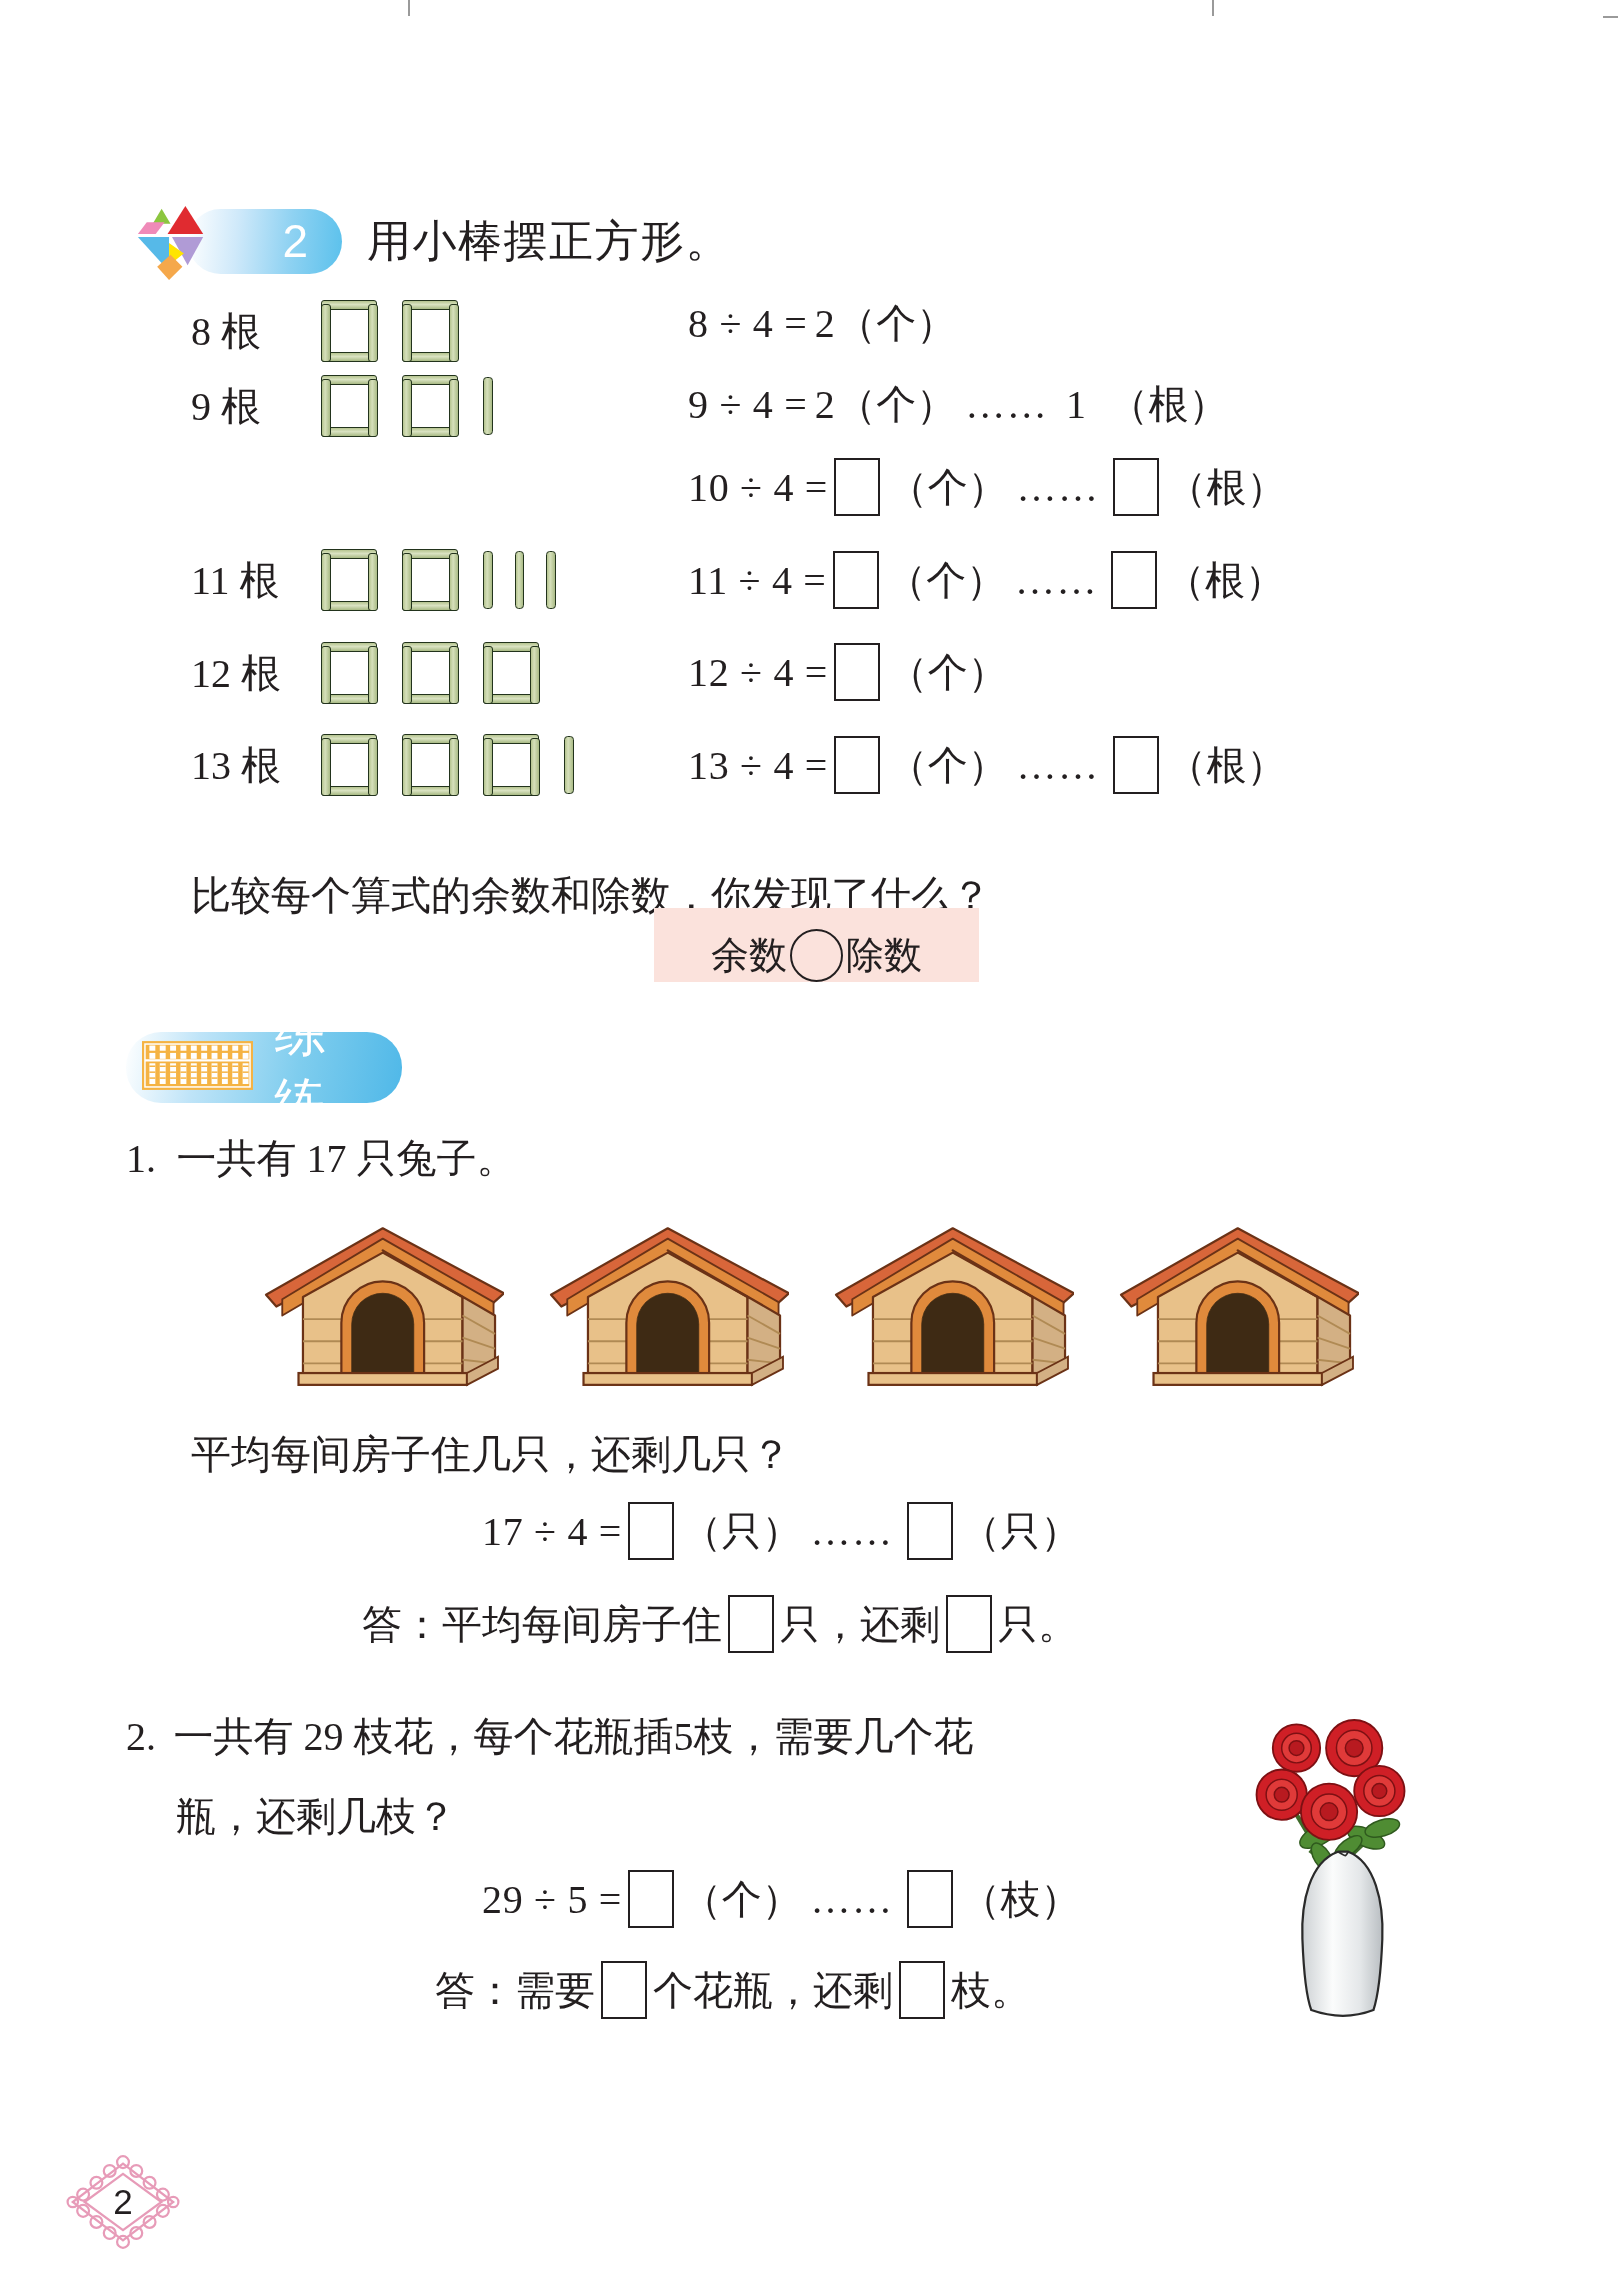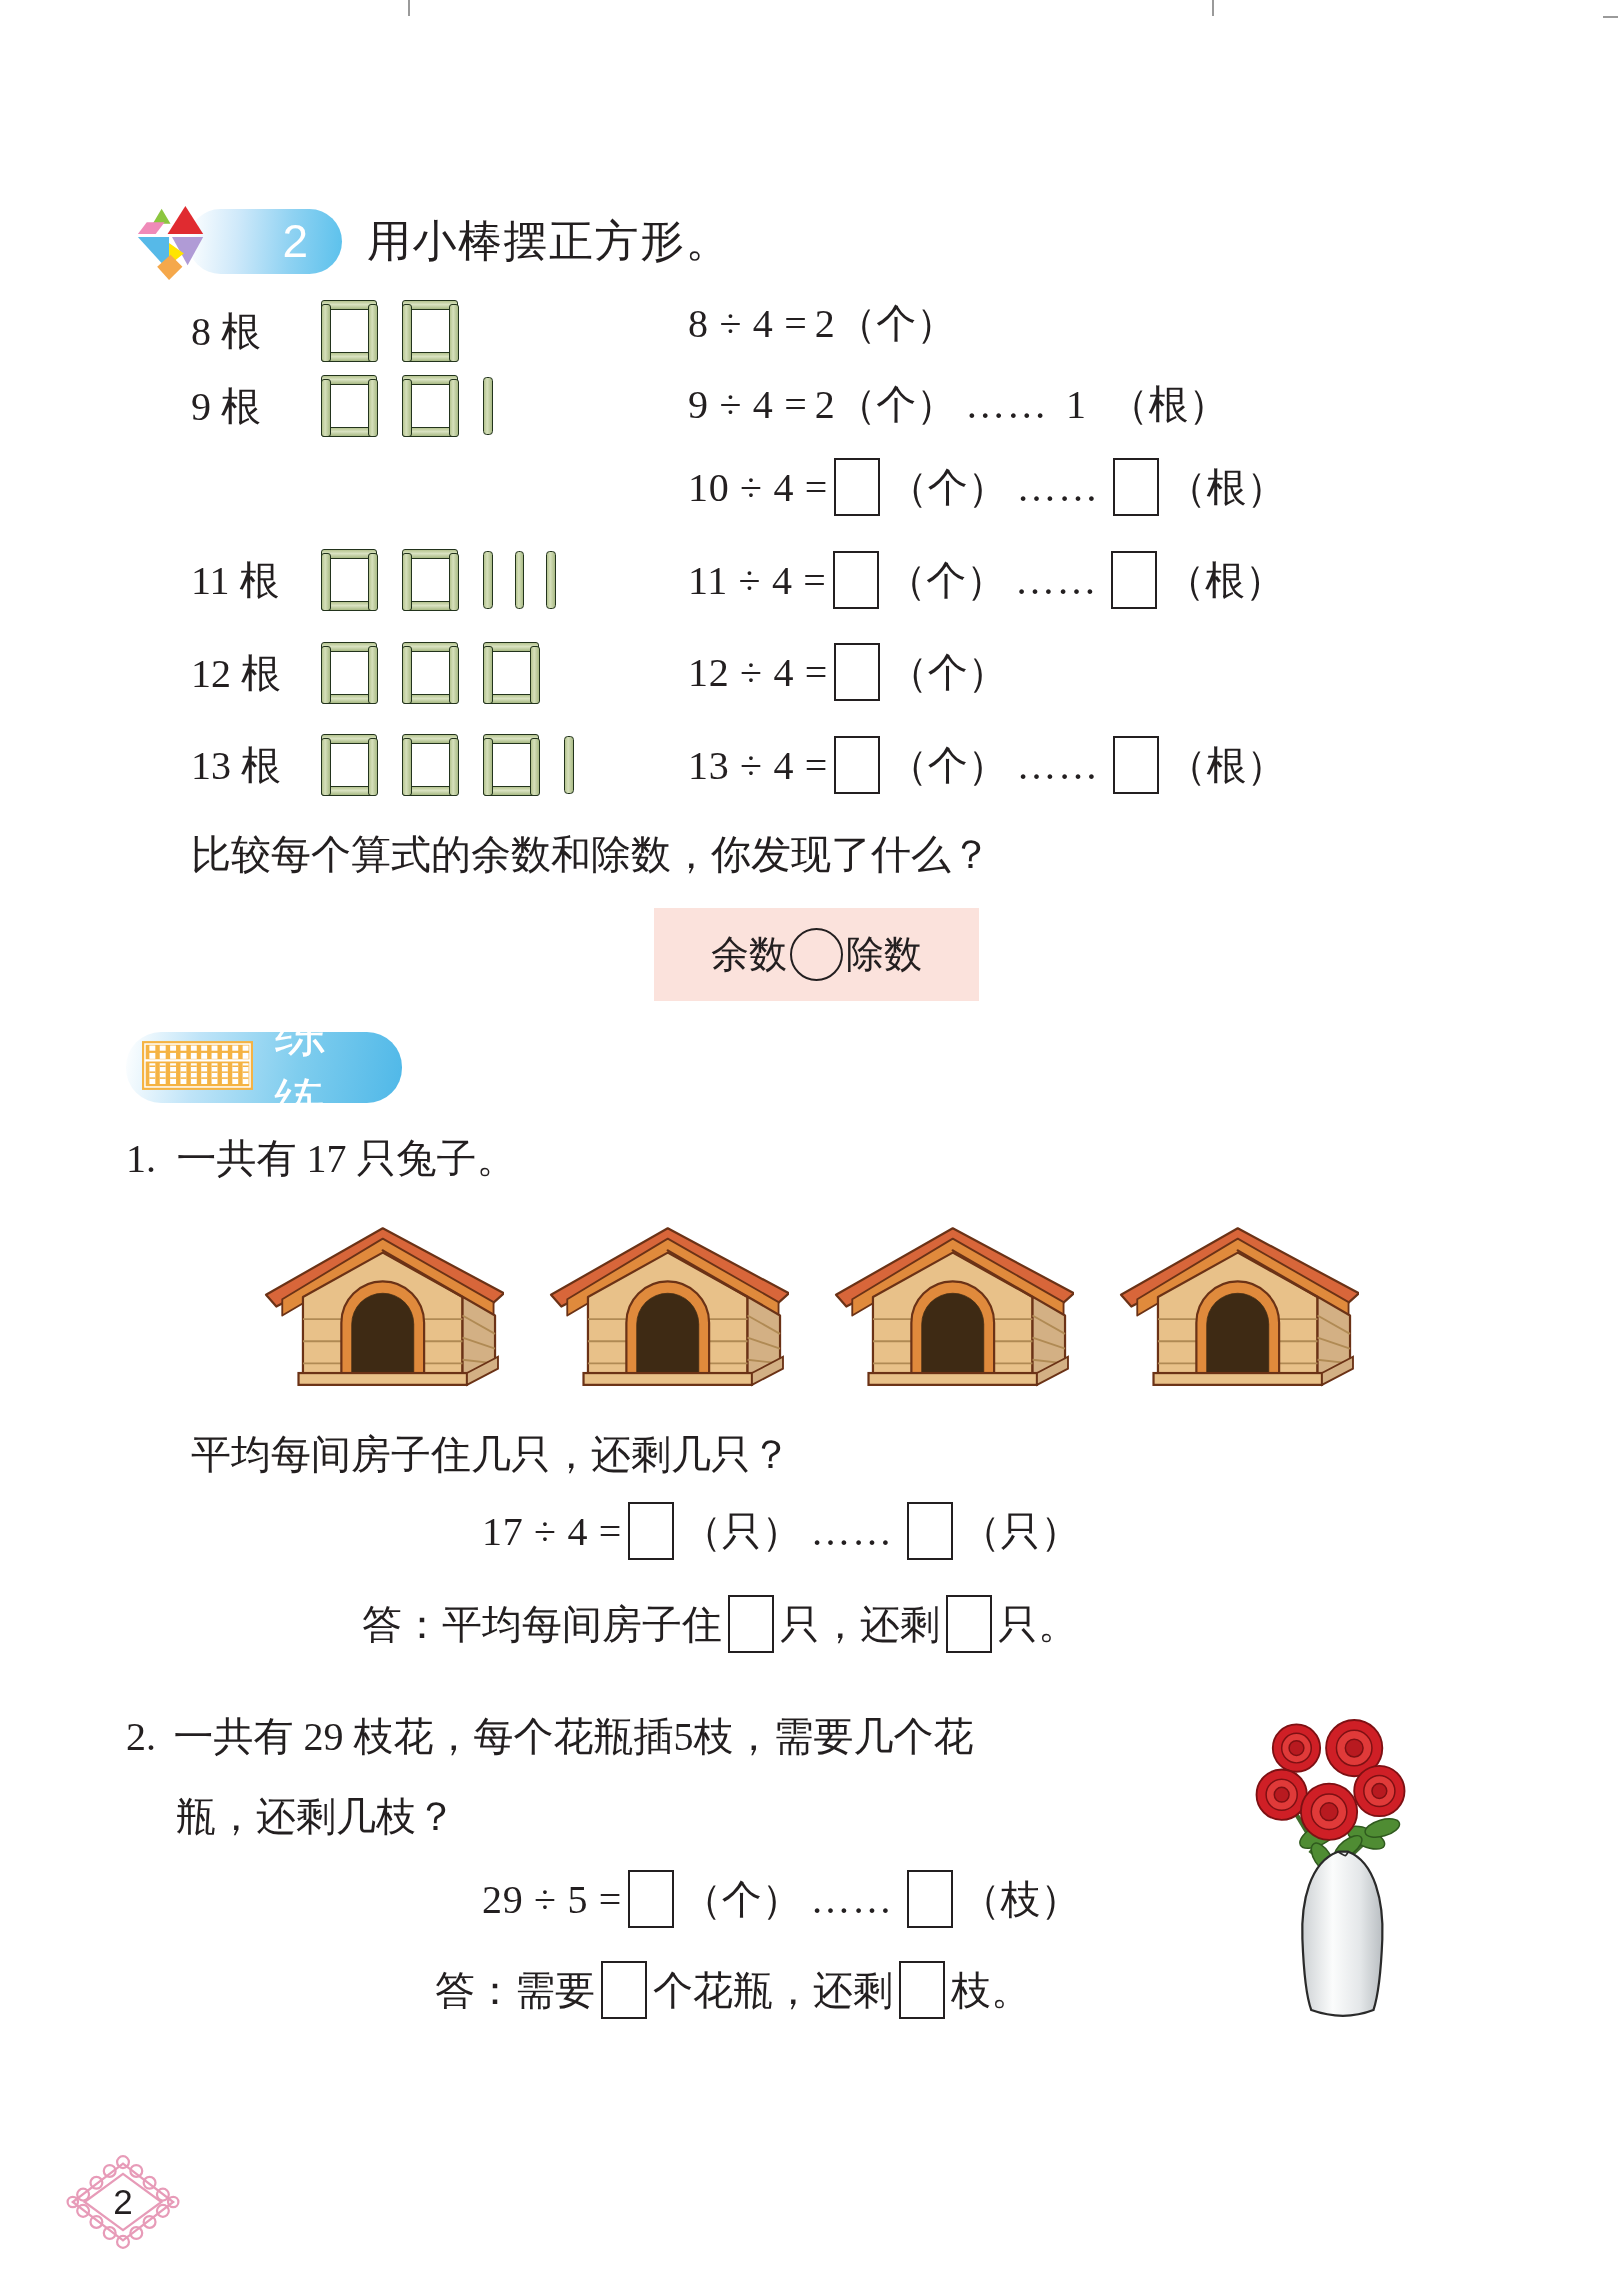--- a/index.html
+++ b/index.html
@@ -134,33 +134,33 @@
     margin: 0 6px;
     vertical-align: middle;
   }
   .unit { margin: 0 1.5px; }
   .dots { letter-spacing: 1.5px; margin: 0 7.4px; }
 
   
   .compare-q {
     position: absolute;
     left: 191px;
-    top: 827px;
+    top: 868px;
     font-size: 40px;
     white-space: nowrap;
   }
   .compare-box {
     position: absolute;
     left: 654px;
     top: 908px;
     width: 325px;
-    height: 93px;
+    height: 74px;
     background: #fbe2dc;
     display: flex;
-    align-items: center;
+    align-items: flex-end;
     justify-content: center;
   }
   .compare-box .ci {
     font-size: 38px;
     display: flex;
     align-items: center;
   }
   .circle-op {
     display: inline-block;
     width: 49px;

